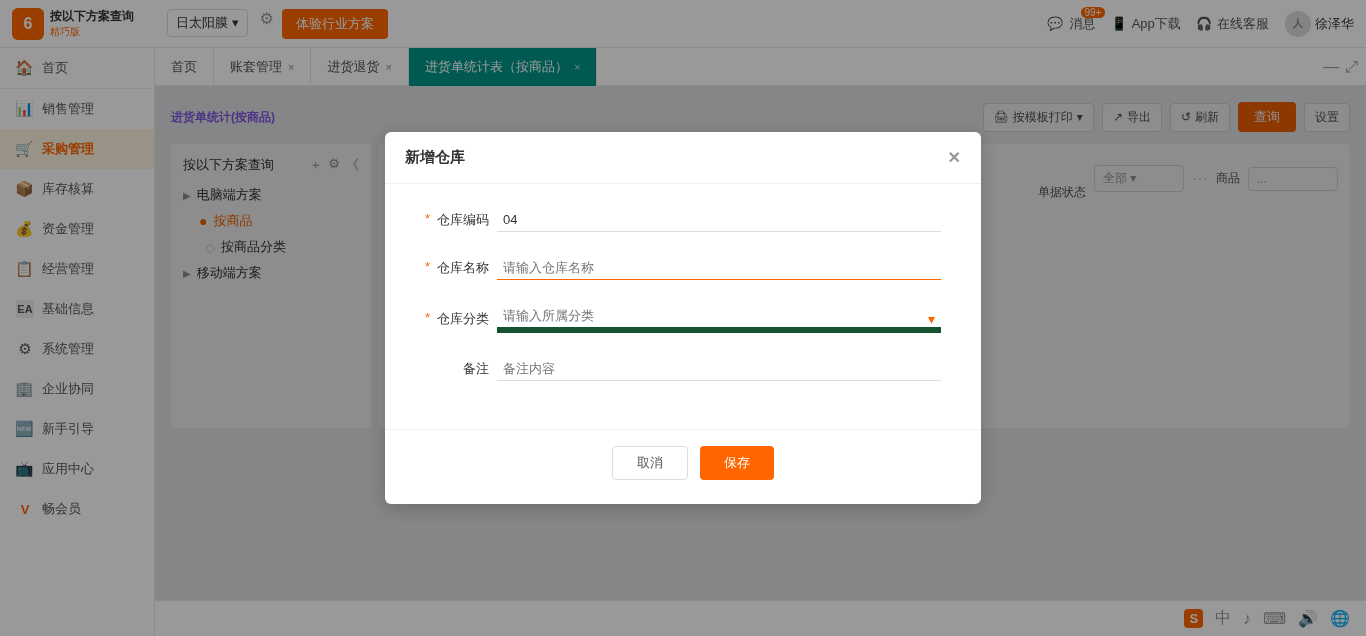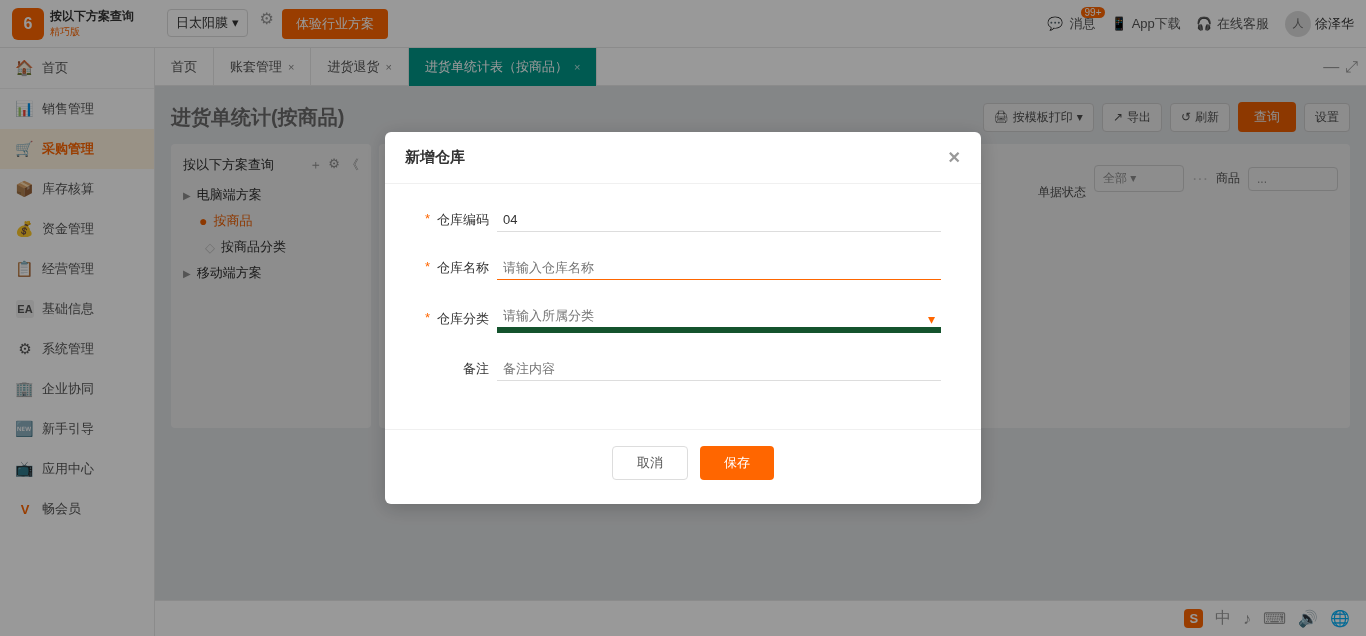--- a/index.html
+++ b/index.html
@@ -132,21 +132,21 @@
       position: fixed;
       top: 86px; left: 155px; right: 0; bottom: 0;
       background: #f0f2f5;
       overflow: auto;
       padding: 16px;
     }
     .page-title-bar {
       display: flex; align-items: center; justify-content: space-between;
       margin-bottom: 12px;
     }
-    .page-title { font-size: 20px; font-weight: bold; color: #737373; }
+    .page-title { font-size: 12px; font-weight: bold; color: #8b5cf6; }
     .page-actions { display: flex; gap: 8px; align-items: center; }
     .action-btn {
       display: flex; align-items: center; gap: 4px;
       border: 1px solid #ddd; background: #fff;
       border-radius: 4px; padding: 5px 10px;
       cursor: pointer; font-size: 12px; color: #555;
     }
     .primary-btn {
       background: #f60; color: #fff;
       border: none; border-radius: 4px;

